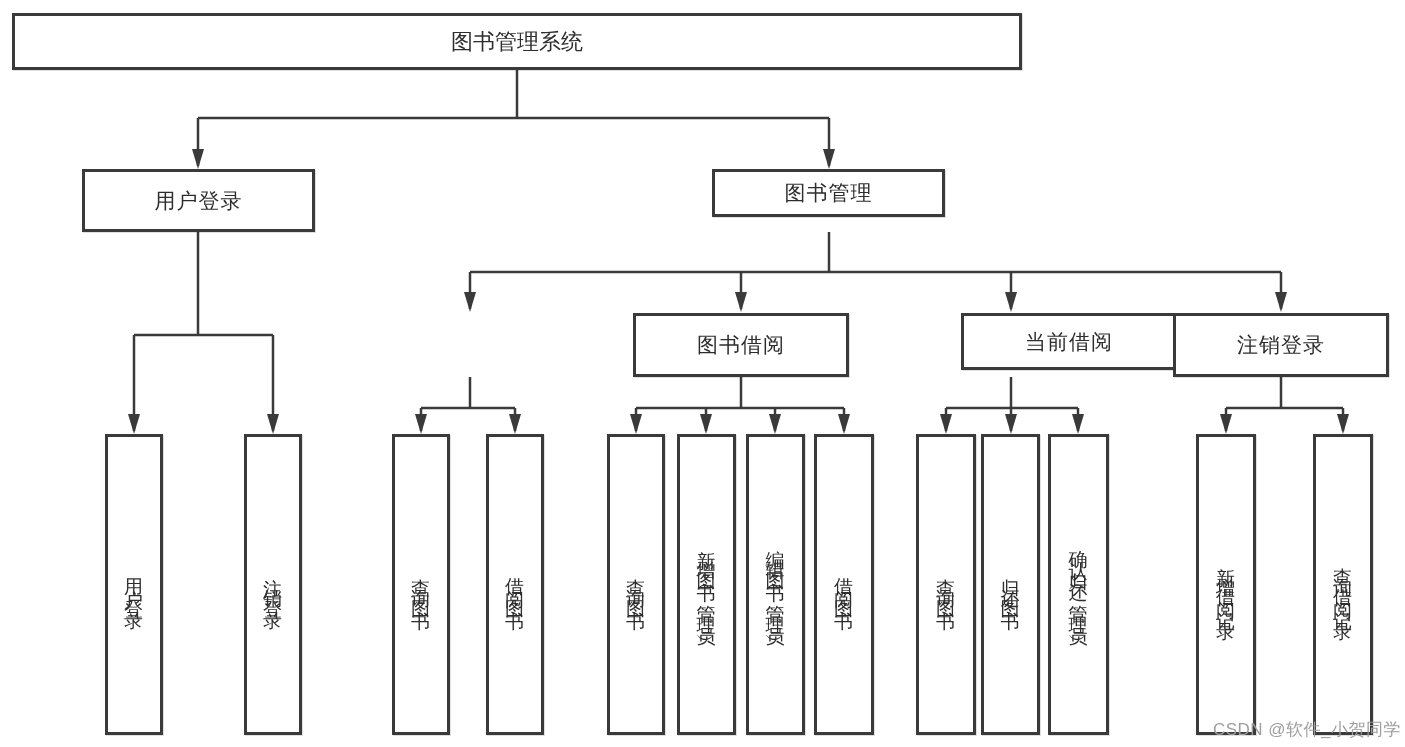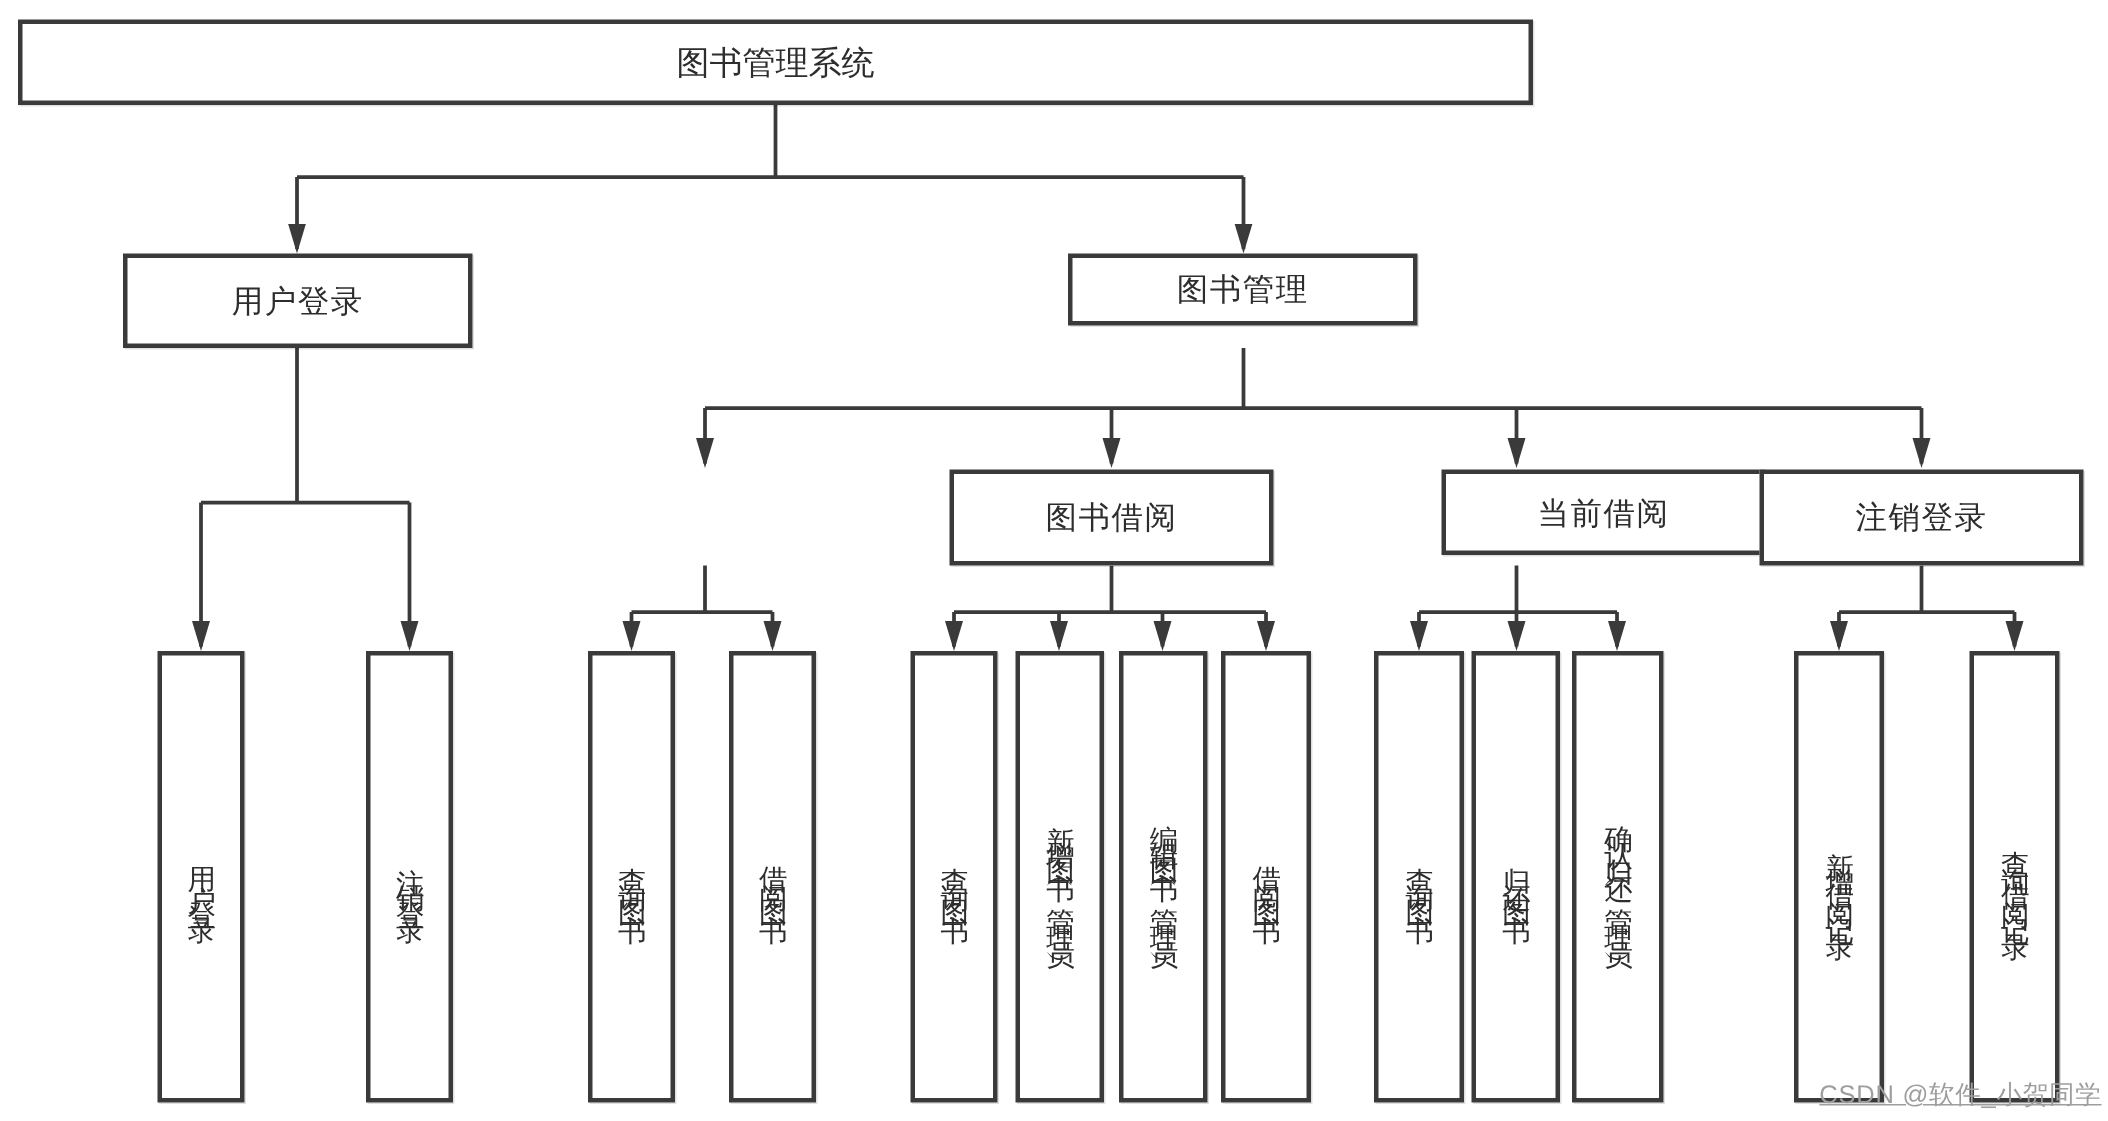--- a/index.html
+++ b/index.html
@@ -49,21 +49,20 @@
   }
 
   .watermark {
     position: absolute;
     right: 4px;
     bottom: 6px;
     font-size: 17px;
     color: var(--color-watermark, #9e9e9e);
     letter-spacing: 0.5px;
     pointer-events: none;
-    text-decoration: underline;
   }
 </style>
 </head>
 <body>
 
 <div class="canvas">
 
   <svg class="connectors" viewBox="0 0 1405 747" xmlns="http://www.w3.org/2000/svg">
     <defs>
       <marker id="arrow" markerUnits="userSpaceOnUse" markerWidth="20" markerHeight="13" viewBox="0 0 20 13" refX="17" refY="6.5" orient="auto">

